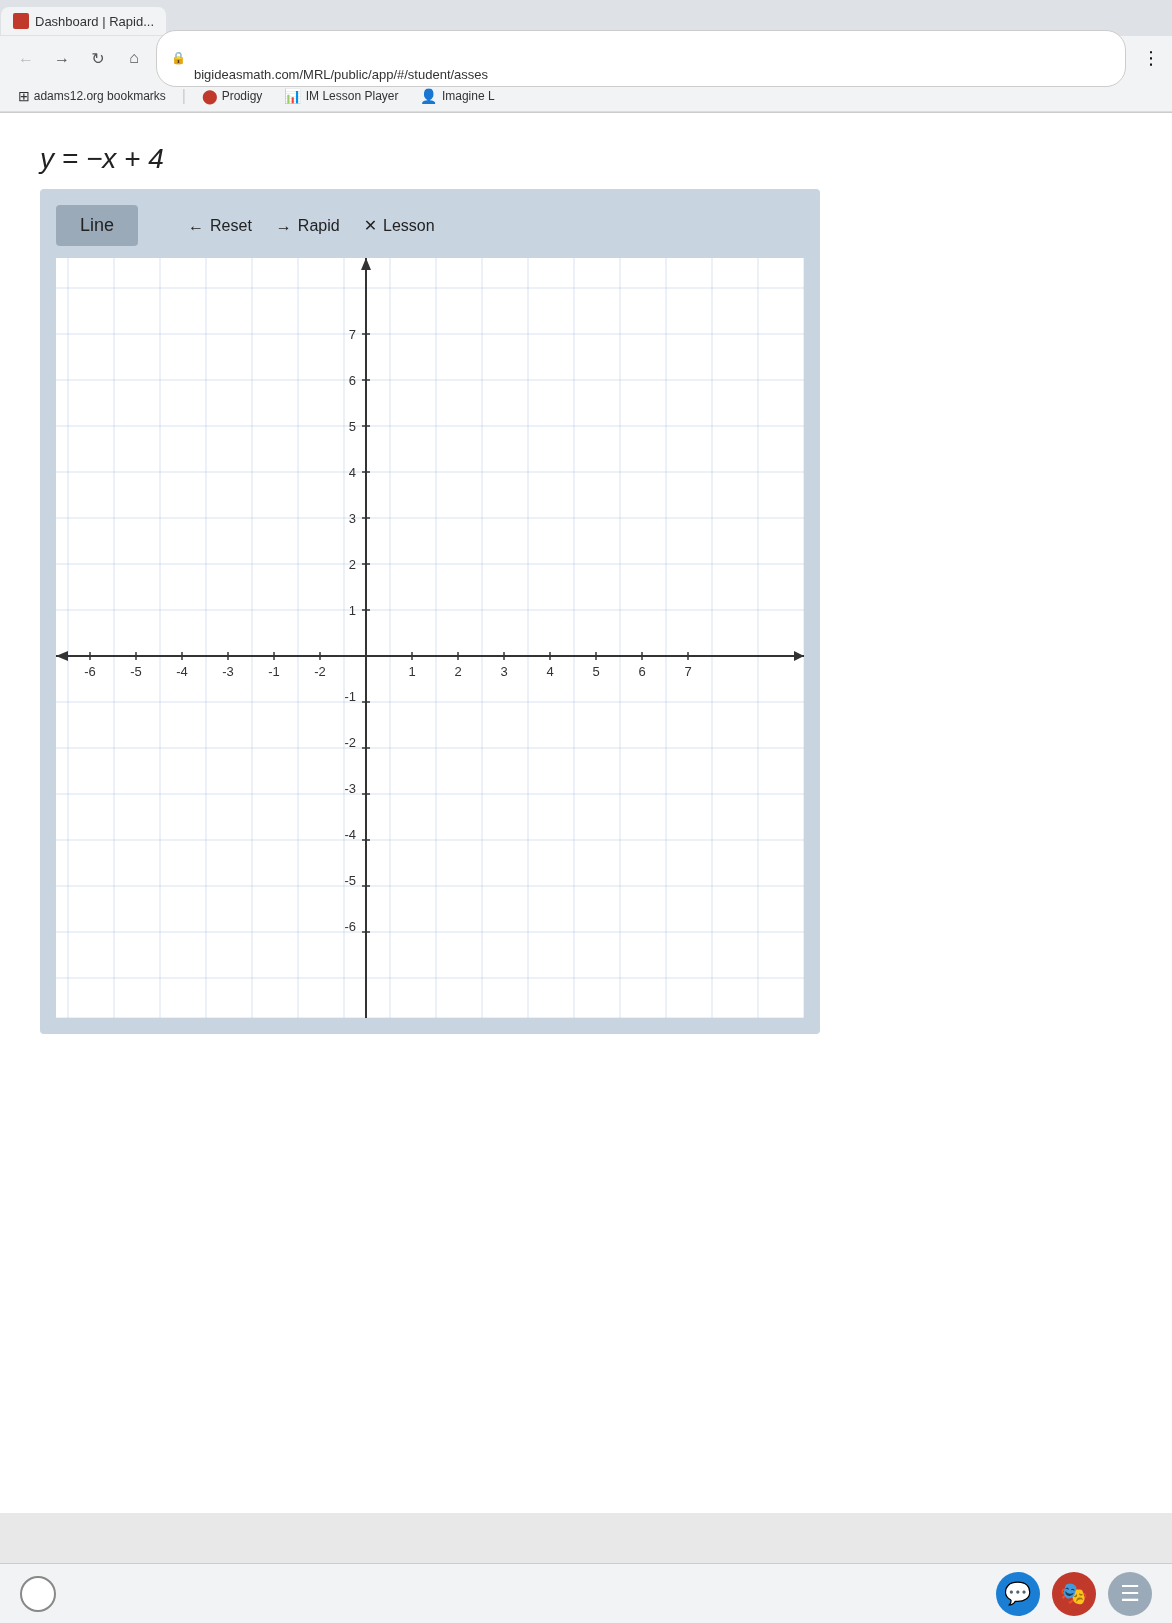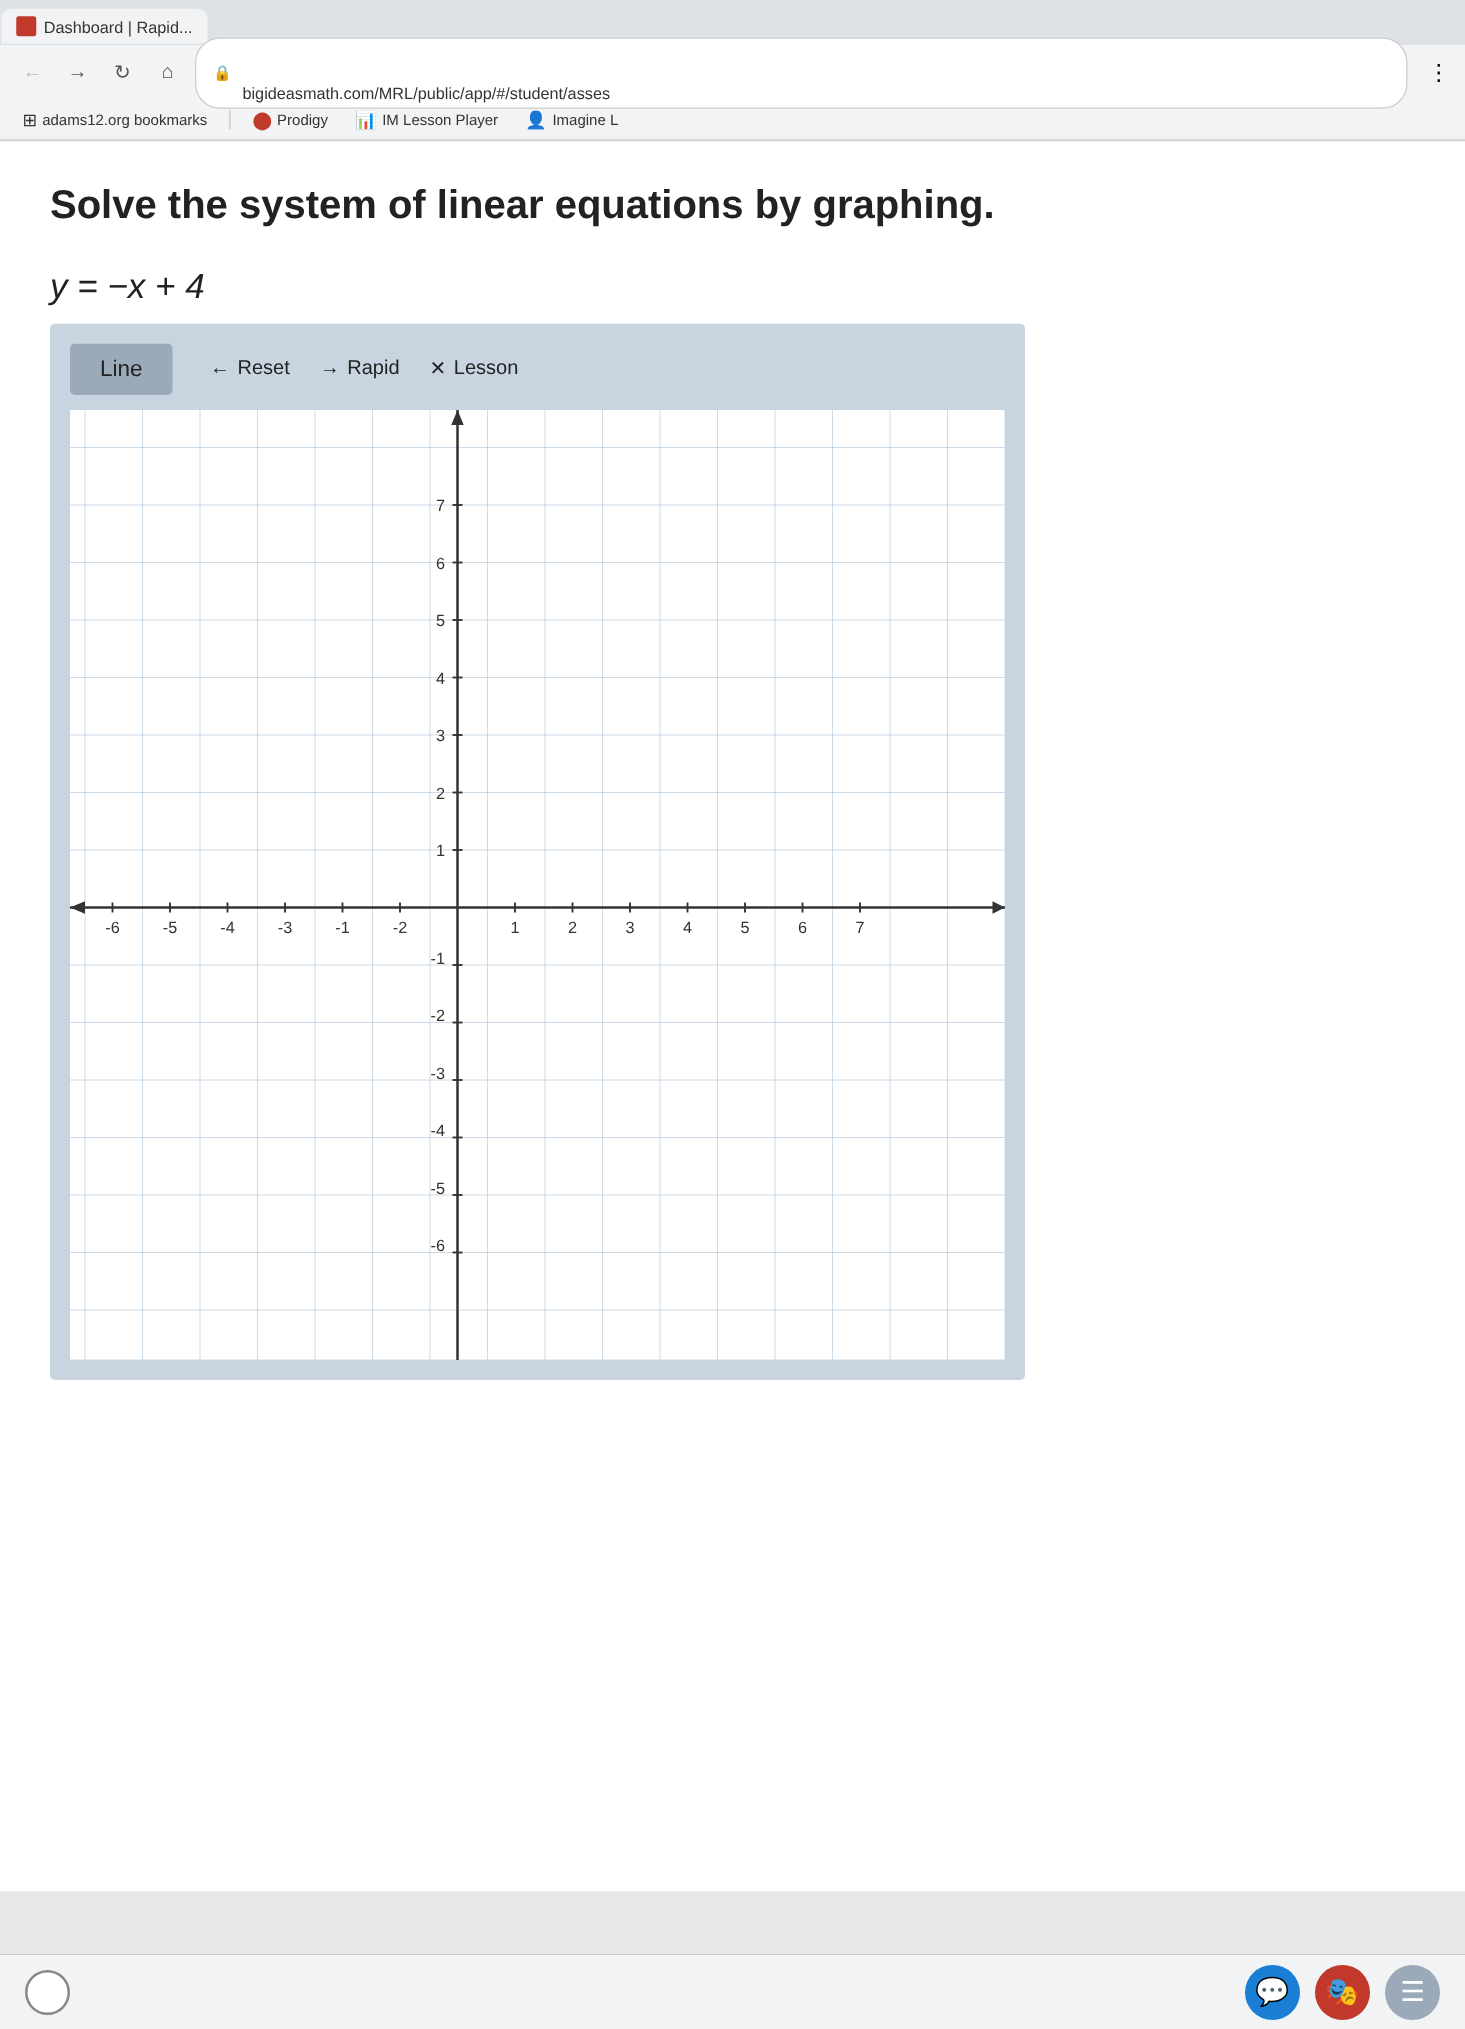--- a/index.html
+++ b/index.html
@@ -162,20 +162,21 @@
       background: #c8d4e0;
       border-radius: 4px;
       padding: 16px;
       width: 780px;
       margin-top: 10px;
     }
 
     .graph-toolbar {
       display: flex;
       align-items: center;
+      gap: 20px;
       margin-bottom: 12px;
     }
 
     .line-btn {
       background: #9aaab8;
       color: #222;
       border: none;
       padding: 10px 24px;
       font-size: 18px;
       border-radius: 4px;
@@ -318,21 +319,20 @@
     </div>
     <div class="bookmark-item extension-item">
       <span class="bm-icon">👤</span>
       <span>Imagine L</span>
     </div>
   </div>
 </div>
 
 <div class="page-content">
 
-  <h1 class="problem-title">Solve the system of linear equations by graphing.</h1>
 
   <p class="equation">
     <span>y = −x + 4</span>
   </p>
 
   <div class="graph-container">
 
     <div class="graph-toolbar">
       <button class="line-btn">Line</button>
       <div class="tool-actions">

